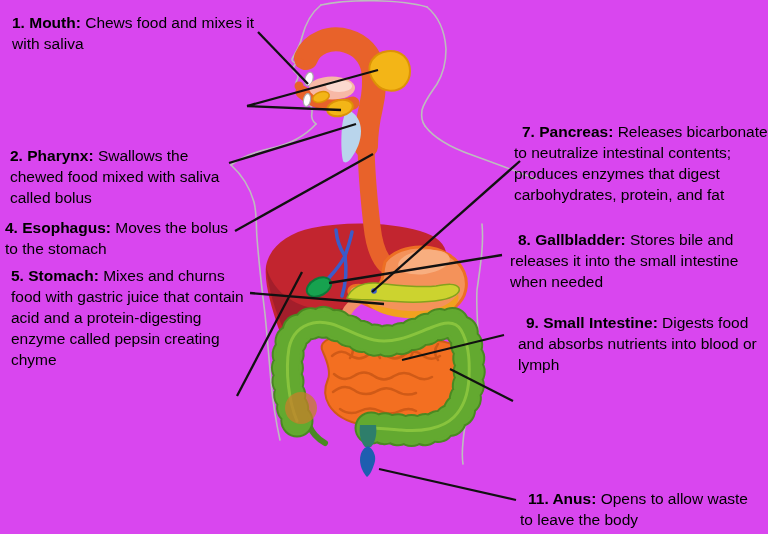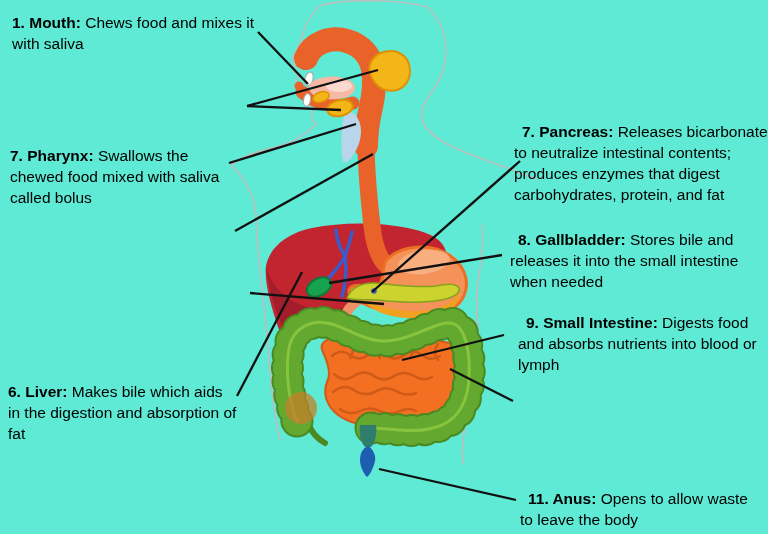--- a/index.html
+++ b/index.html
@@ -1,16 +1,16 @@
 <!DOCTYPE html>
 <html><head>
 <meta charset="utf-8">
 <style>
   html,body{margin:0;padding:0;background:#fff;}
-  .stage{position:relative;width:768px;height:534px;background:#5eead4;overflow:hidden;
+  .stage{position:relative;width:768px;height:534px;background:#d946ef;overflow:hidden;
          font-family:"Liberation Sans","DejaVu Sans",sans-serif;}
   .stage svg{position:absolute;left:0;top:0;}
   .lbl{position:absolute;font-size:15.5px;line-height:21px;color:#000;}
   .lbl b{font-weight:bold;}
   .lbl.right{text-indent:8px;margin-left:12px;}
 </style>
 </head>
 <body>
 
 <div class="stage">
@@ -111,26 +111,30 @@
     <line x1="513" y1="401" x2="450" y2="369"></line>
     <line x1="516" y1="500" x2="379" y2="469"></line>
   </g>
 </svg>
 
   <div class="lbl" style="left:12px;top:12px;width:252px">
     <b>1. Mouth:</b>
     <span>Chews food and mixes it with saliva</span>
   </div>
   <div class="lbl" style="left:10px;top:145px;width:222px">
-    <b>7. Pharynx:</b>
+    <b>2. Pharynx:</b>
     <span>Swallows the chewed food mixed with saliva called bolus</span>
   </div>
-  <div class="lbl" style="left:8px;top:381px;width:230px">
-    <b>6. Liver:</b>
-    <span>Makes bile which aids in the digestion and absorption of fat</span>
+  <div class="lbl" style="left:5px;top:217px;width:238px">
+    <b>4. Esophagus:</b>
+    <span>Moves the bolus to the stomach</span>
+  </div>
+  <div class="lbl" style="left:11px;top:265px;width:246px">
+    <b>5. Stomach:</b>
+    <span>Mixes and churns food with gastric juice that contain acid and a protein-digesting enzyme called pepsin creating chyme</span>
   </div>
   <div class="lbl right" style="left:502px;top:121px;width:260px">
     <b>7. Pancreas:</b>
     <span>Releases bicarbonate to neutralize intestinal contents; produces enzymes that digest carbohydrates, protein, and fat</span>
   </div>
   <div class="lbl right" style="left:498px;top:229px;width:248px">
     <b>8. Gallbladder:</b>
     <span>Stores bile and releases it into the small intestine when needed</span>
   </div>
   <div class="lbl right" style="left:506px;top:312px;width:242px">

